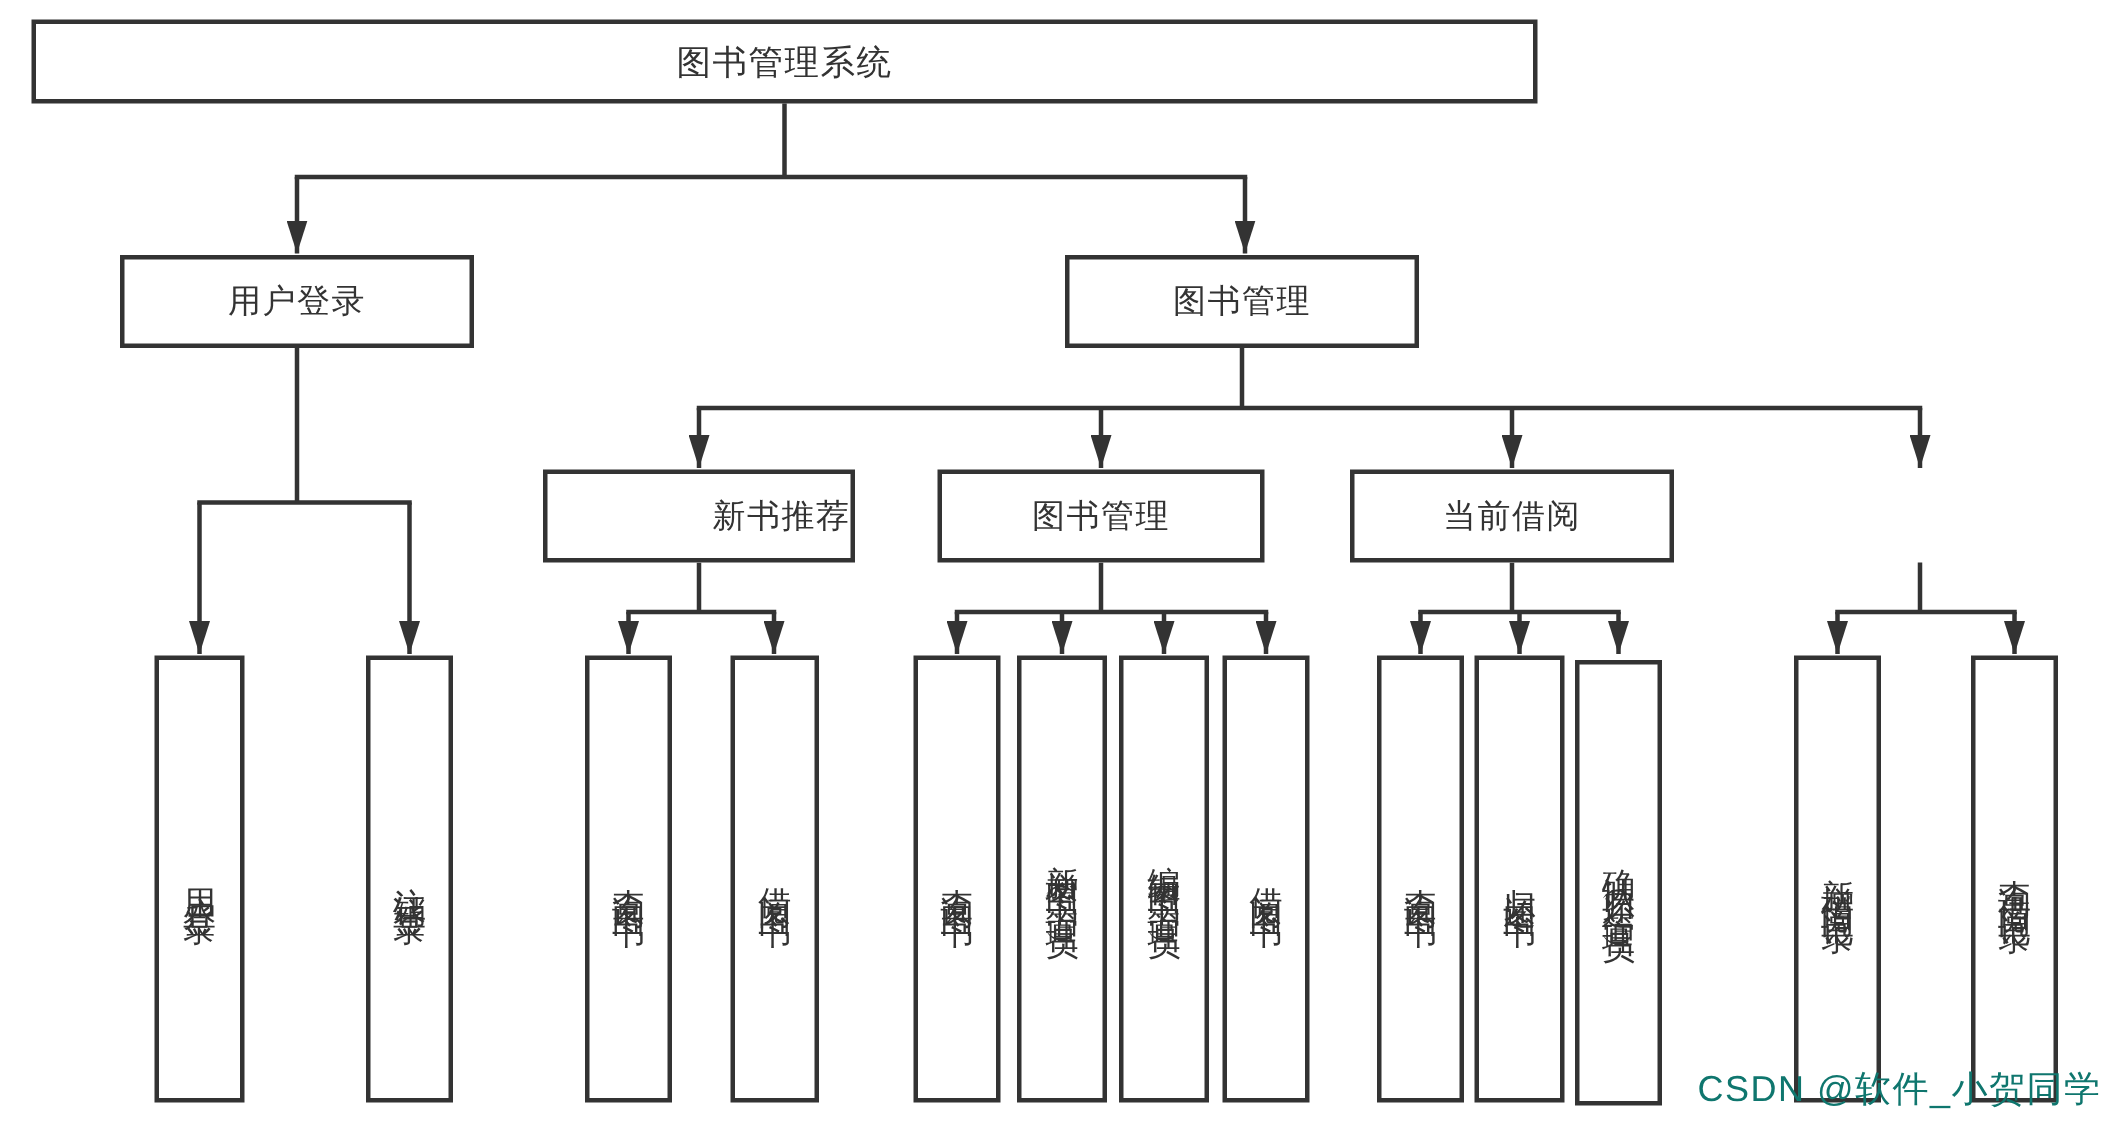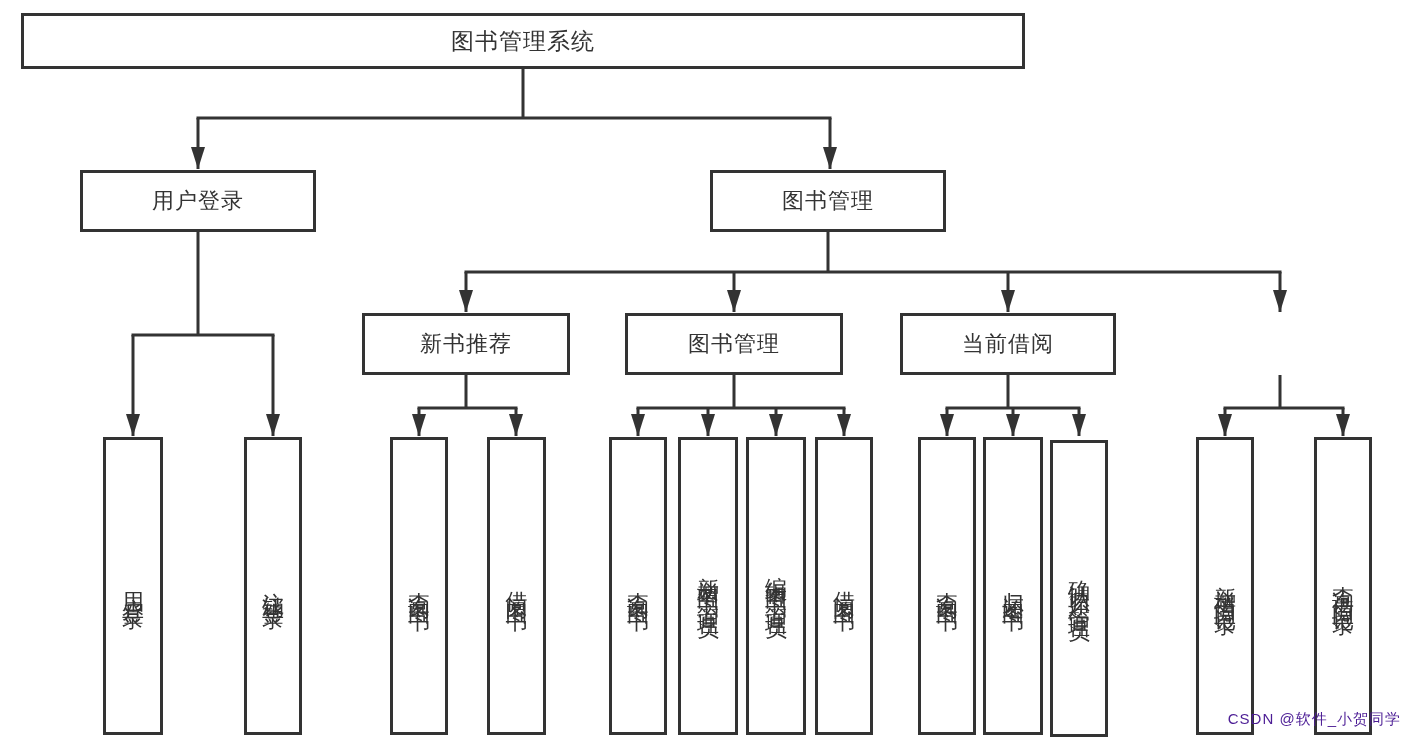--- a/index.html
+++ b/index.html
@@ -37,22 +37,22 @@
     text-orientation: mixed;
     letter-spacing: 6px;
     font-size: 22px;
     line-height: 1;
     max-height: 288px;
   }
   .watermark {
     position: absolute;
     top: 710px;
     right: 4px;
-    font-size: 15px;
-    color: #4c1d95;
+    font-size: 24px;
+    color: #0f766e;
     letter-spacing: 1px;
     z-index: 3;
     white-space: nowrap;
   }
 </style>
 </head>
 <body>
 
 <div class="canvas">
 
@@ -102,21 +102,21 @@
     <span>图书管理系统</span>
   </div>
 
   <div class="box" style="left:80px; top:170px; width:236px; height:62px;">
     <span>用户登录</span>
   </div>
   <div class="box" style="left:710px; top:170px; width:236px; height:62px;">
     <span>图书管理</span>
   </div>
 
-  <div class="box" style="left:362px; top:313px; width:208px; height:62px;">
+  <div class="box" style="left:362px; top:313px; width:208px; height:62px;justify-content:flex-end;">
     <span>新书推荐</span>
   </div>
   <div class="box" style="left:625px; top:313px; width:218px; height:62px;">
     <span>图书管理</span>
   </div>
   <div class="box" style="left:900px; top:313px; width:216px; height:62px;">
     <span>当前借阅</span>
   </div>
 
   <div class="box leaf" style="left:103px; top:437px; width:60px; height:298px;">

